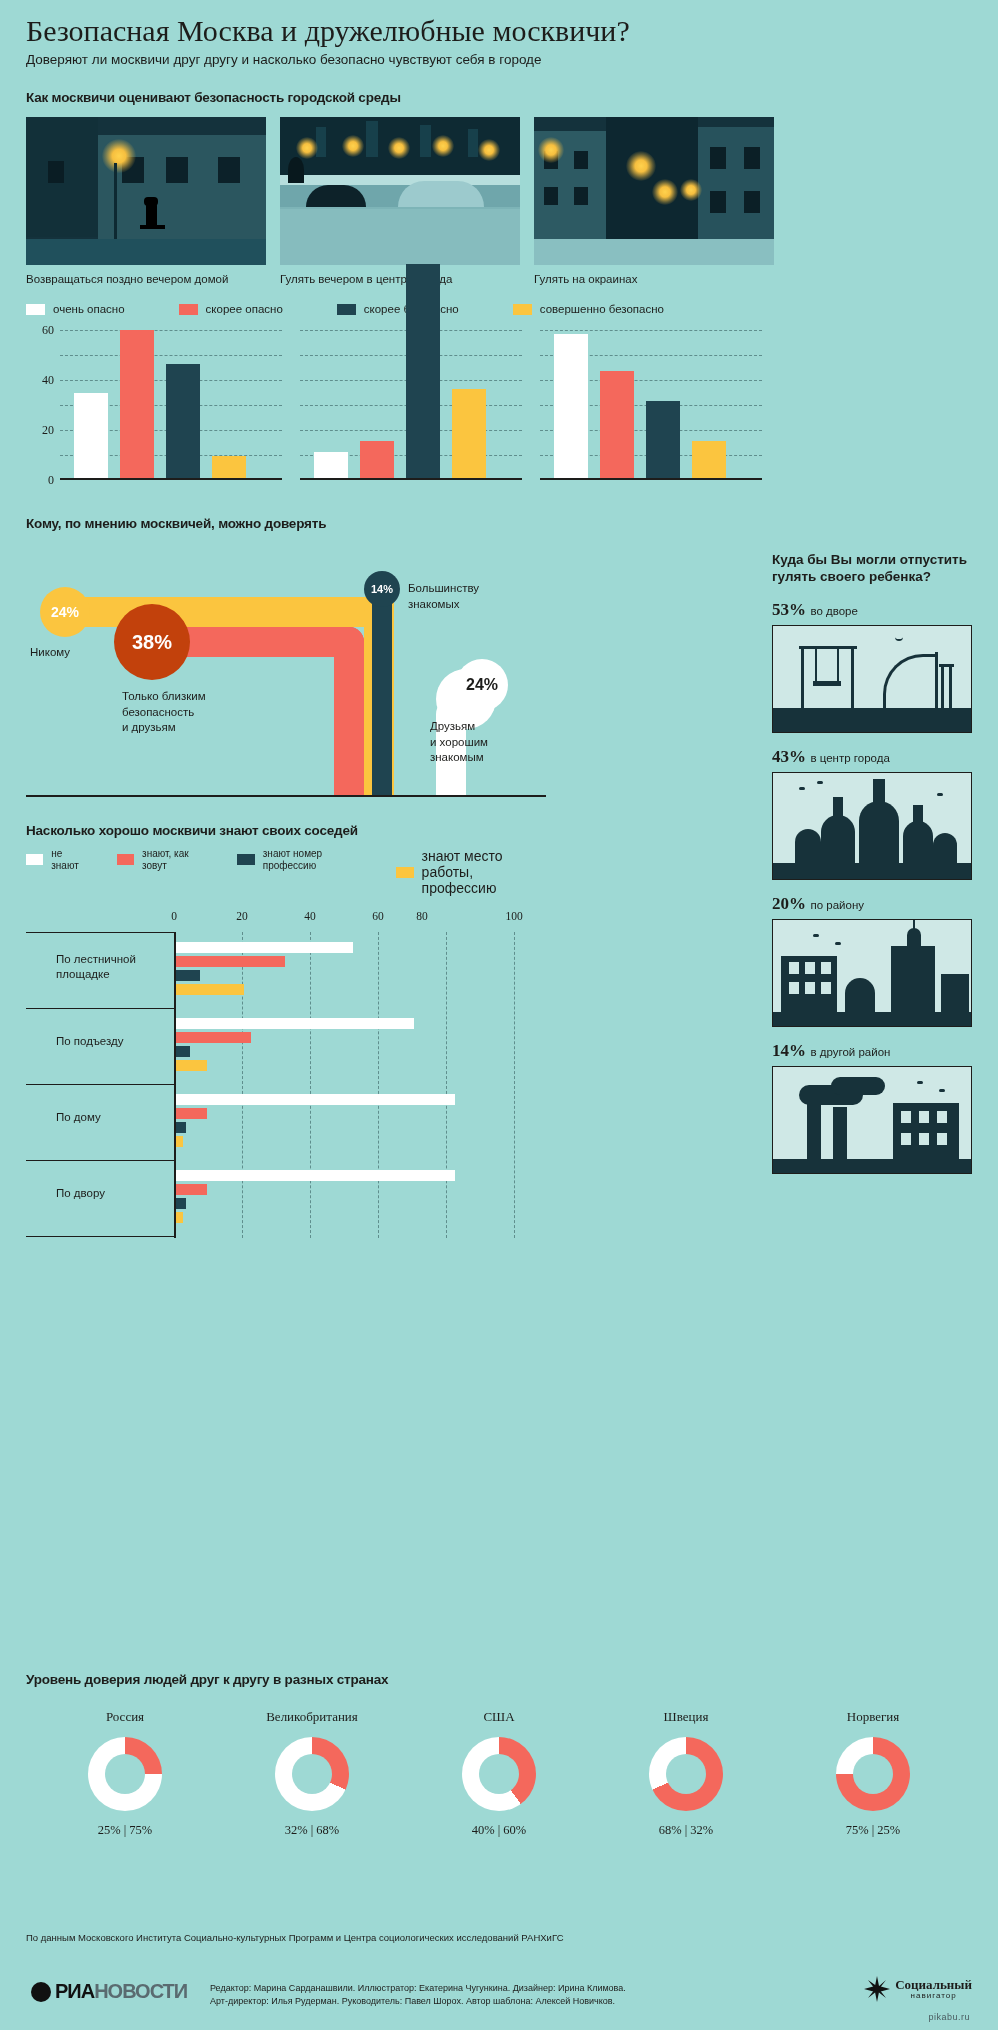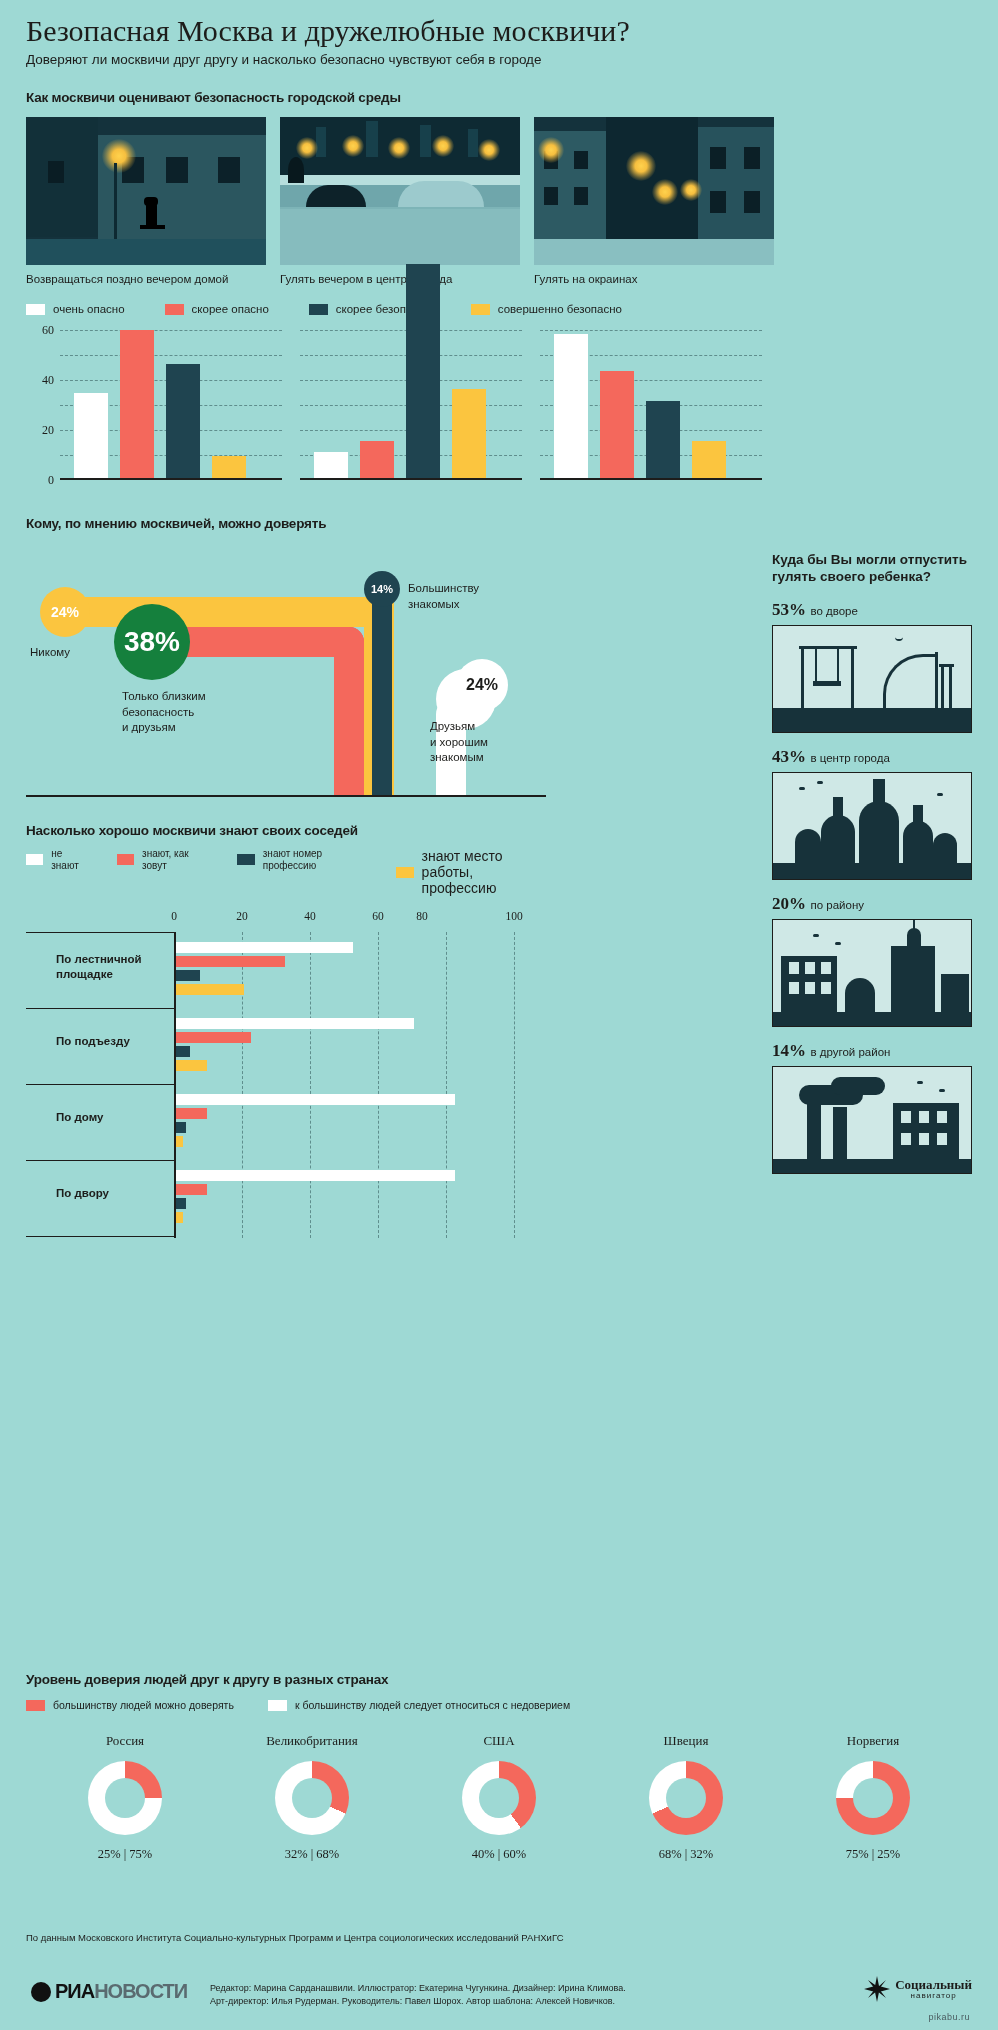--- a/index.html
+++ b/index.html
@@ -52,21 +52,21 @@
   .lamp {
     position:absolute; border-radius:50%;
     background: radial-gradient(circle, #ffd24d 0%, #f6bf3f 28%, rgba(246,191,63,0.35) 55%, rgba(246,191,63,0) 72%);
   }
   .bldg { position:absolute; background:#0d2630; }
   .win { position:absolute; background:#bfe3e2; opacity:.75; }
   .ground { position:absolute; left:0; right:0; bottom:0; background:#1b4350; }
   .silho { position:absolute; background:#000; }
 
   
-  .legend { display:flex; align-items:center; margin-top: 16px; }
+  .legend { display:flex; align-items:center; margin-top: 16px; gap: 14px; }
   .legend-item { display:flex; align-items:center; margin-right: 40px; }
   .swatch { width: 19px; height: 11px; margin-right: 8px; display:inline-block; }
   .legend-label { font-size: 11.5px; line-height:1.15; }
 
   
   .colchart-row { display:flex; margin-top: 14px; position:relative; height: 170px; }
   .y-axis { width: 34px; position:relative; height: 150px; }
   .y-tick {
     position:absolute; right: 6px; font-size: 12px;
     font-family: "Liberation Serif", serif;
@@ -87,21 +87,21 @@
     display:flex; align-items:center; justify-content:center;
     color:#fff; font-weight:bold;
   }
   .pillcap { position:absolute; border-radius: 30px; }
   .trust-base { position:absolute; left:0; right:0; bottom:0; border-bottom:2px solid #1d1d1b; }
 
   
   .nb-legend { display:flex; margin-top: 10px; align-items:flex-start; }
   .nb-legend .legend-item { margin-right: 28px; }
   .nb-chart { position:relative; margin-top: 14px; height: 350px; }
-  .nb-label { position:absolute; font-size: 11.5px; line-height:1.25;font-weight:bold; }
+  .nb-label { position:absolute; font-size: 11.5px; line-height:1.25; }
   .nb-scale { position:absolute; font-size: 11.5px;
      font-family:"Liberation Serif", serif; transform: translateX(-50%); }
   .nb-vline { position:absolute; width:0; border-left: 1px dashed #5f8e8d; }
   .nb-hline { position:absolute; height:0; border-top: 1px solid #1d1d1b; }
   .nb-axis { position:absolute; width:0; border-left:2px solid #1d1d1b; }
   .nb-bar { position:absolute; height: 11px; }
 
   
   .right-col { position:absolute; right: 26px; top: 552px; width: 200px; }
   .rc-title { font-size: 13.5px; font-weight:bold; line-height:1.25; }
@@ -309,21 +309,21 @@
     <div class="pillcap" style="left:308px;top:78px;width:30px;height:30px;background:#f4685c;border-radius:0 15px 0 0"></div>
 
     <div class="pillcap" style="left:410px;top:150px;width:30px;height:98px;background:#ffffff;border-radius:15px 15px 0 0"></div>
     <div class="pillcap" style="left:410px;top:120px;width:60px;height:60px;background:#ffffff;border-radius:30px"></div>
 
     <div class="pillcap" style="left:346px;top:28px;width:20px;height:220px;background:#1f4450;border-radius:10px 10px 0 0"></div>
 
     <div class="bubble" style="left:14px;top:38px;width:50px;height:50px;background:#fbc53f;font-size:14px">
       <span>24%</span>
     </div>
-    <div class="bubble" style="left:88px;top:55px;width:76px;height:76px;background:#15803d;font-size:28px">
+    <div class="bubble" style="left:88px;top:55px;width:76px;height:76px;background:#c2410c;font-size:20px">
       <span>38%</span>
     </div>
     <div class="bubble" style="left:338px;top:22px;width:36px;height:36px;background:#1f4450;font-size:11px">
       <span>14%</span>
     </div>
     <div class="bubble" style="left:430px;top:110px;width:52px;height:52px;background:#ffffff;color:#1d1d1b;font-size:16px">
       <span>24%</span>
     </div>
 
     <div class="trust-label" style="left:4px;top:96px">Никому</div>
@@ -509,30 +509,20 @@
         <div style="position:absolute;left:146px;bottom:28px;width:10px;height:12px;background:#cfe8e6"></div>
         <div style="position:absolute;left:164px;bottom:28px;width:10px;height:12px;background:#cfe8e6"></div>
         <div style="position:absolute;left:144px;top:14px;width:6px;height:3px;background:#17323a;border-radius:3px"></div>
         <div style="position:absolute;left:166px;top:22px;width:6px;height:3px;background:#17323a;border-radius:3px"></div>
       </div>
     </div>
   </div>
 
   <div class="countries-sec">
     <div class="section-title">Уровень доверия людей друг к другу в разных странах</div>
-    <div class="c-legend">
-      <div class="legend-item">
-        <span class="swatch" style="background:#f4685c"></span>
-        <span class="legend-label">большинству людей можно доверять</span>
-      </div>
-      <div class="legend-item">
-        <span class="swatch" style="background:#ffffff"></span>
-        <span class="legend-label">к большинству людей следует относиться с недоверием</span>
-      </div>
-    </div>
 
     <div class="donuts">
       <div class="donut-cell">
         <div class="donut-name">Россия</div>
         <div class="donut" style="background:conic-gradient(#f4685c 0 25%, #ffffff 25% 100%)"></div>
         <div class="donut-vals">25% | 75%</div>
       </div>
       <div class="donut-cell">
         <div class="donut-name">Великобритания</div>
         <div class="donut" style="background:conic-gradient(#f4685c 0 32%, #ffffff 32% 100%)"></div>

